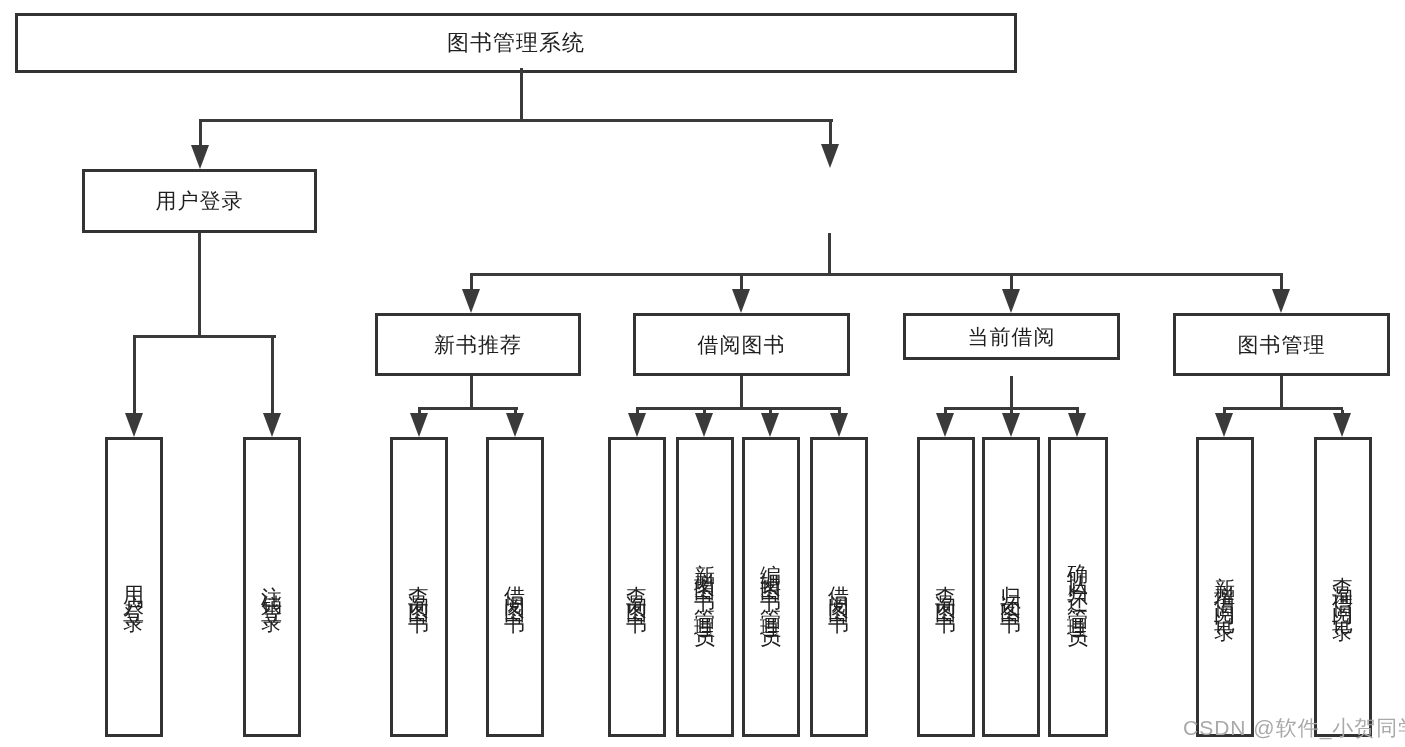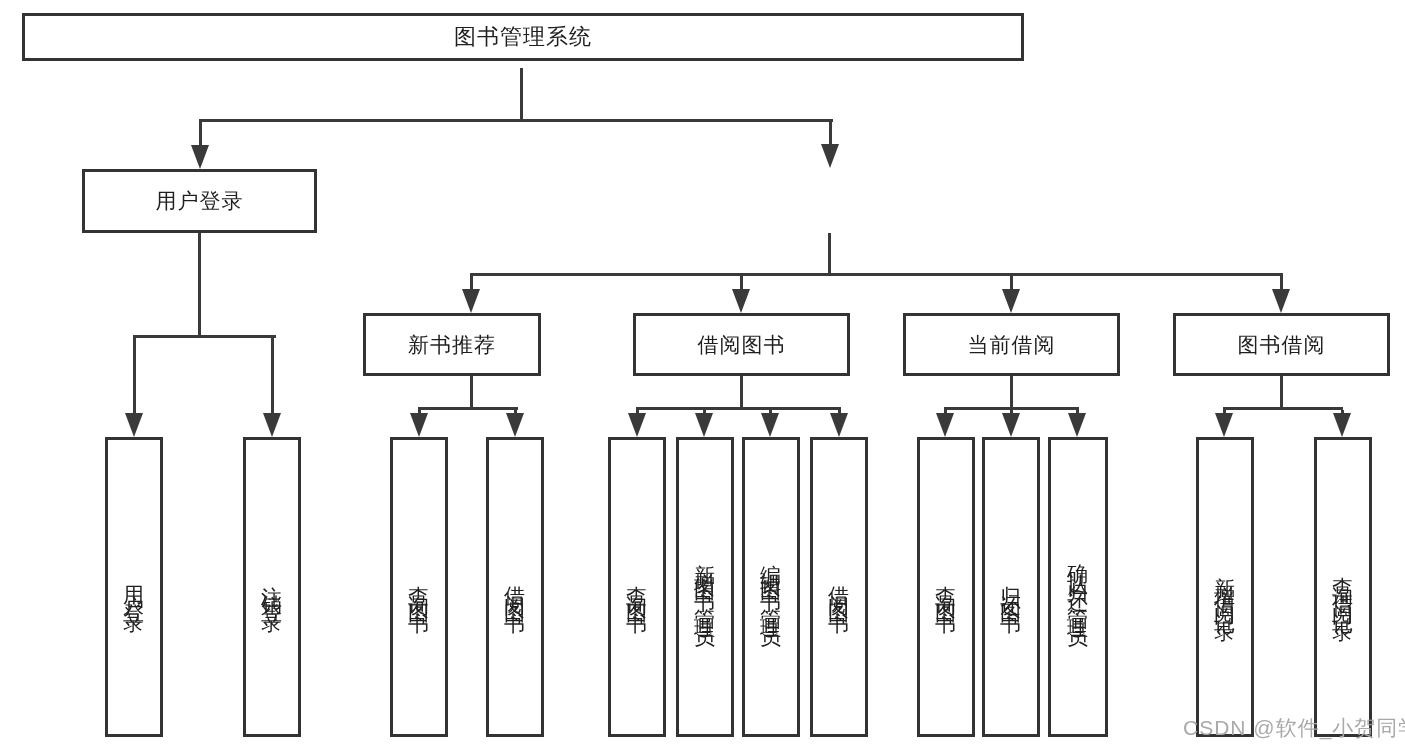--- a/index.html
+++ b/index.html
@@ -33,39 +33,39 @@
   .watermark{
     position:absolute;left:1183px;top:714px;font-size:21px;color:#a9a9a9;
     letter-spacing:1px;z-index:5;white-space:nowrap;
   }
 </style>
 </head>
 <body>
 
 <div class="canvas">
 
-  <div class="box title" style="left:22px;top:13px;width:1002px;height:48px;">
+  <div class="box title" style="left:15px;top:13px;width:1002px;height:60px;">
     <span>图书管理系统</span>
   </div>
 
   <div class="box" style="left:82px;top:169px;width:235px;height:64px;">
     <span>用户登录</span>
   </div>
 
-  <div class="box" style="left:363px;top:313px;width:178px;height:63px;">
+  <div class="box" style="left:375px;top:313px;width:206px;height:63px;">
     <span>新书推荐</span>
   </div>
   <div class="box" style="left:633px;top:313px;width:217px;height:63px;">
     <span>借阅图书</span>
   </div>
-  <div class="box" style="left:903px;top:313px;width:217px;height:63px;">
+  <div class="box" style="left:903px;top:313px;width:217px;height:47px;">
     <span>当前借阅</span>
   </div>
   <div class="box" style="left:1173px;top:313px;width:217px;height:63px;">
-    <span>图书借阅</span>
+    <span>图书管理</span>
   </div>
 
   <div class="vbox" style="left:105px;top:437px;width:58px;height:300px;">
     <span>用户登录</span>
   </div>
   <div class="vbox" style="left:243px;top:437px;width:58px;height:300px;">
     <span>注销登录</span>
   </div>
   <div class="vbox" style="left:390px;top:437px;width:58px;height:300px;">
     <span>查询图书</span>

